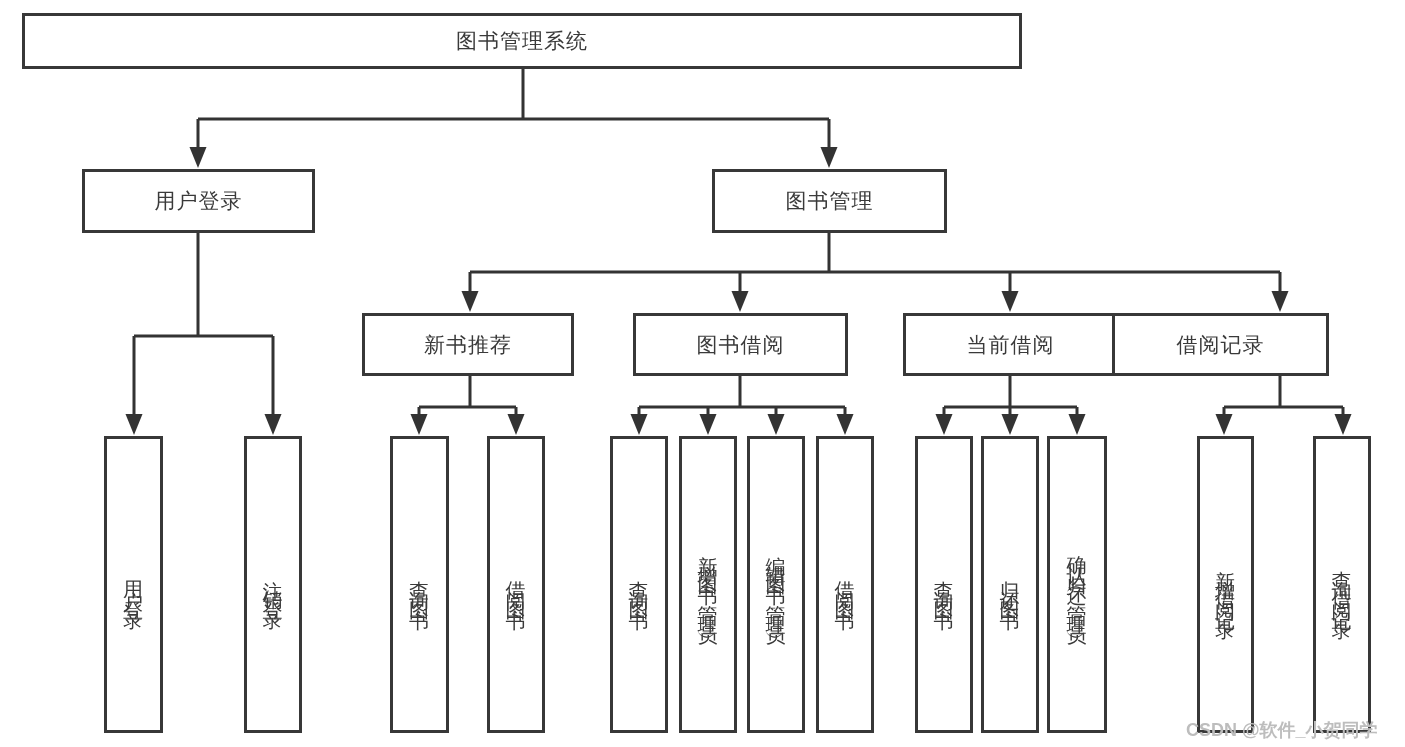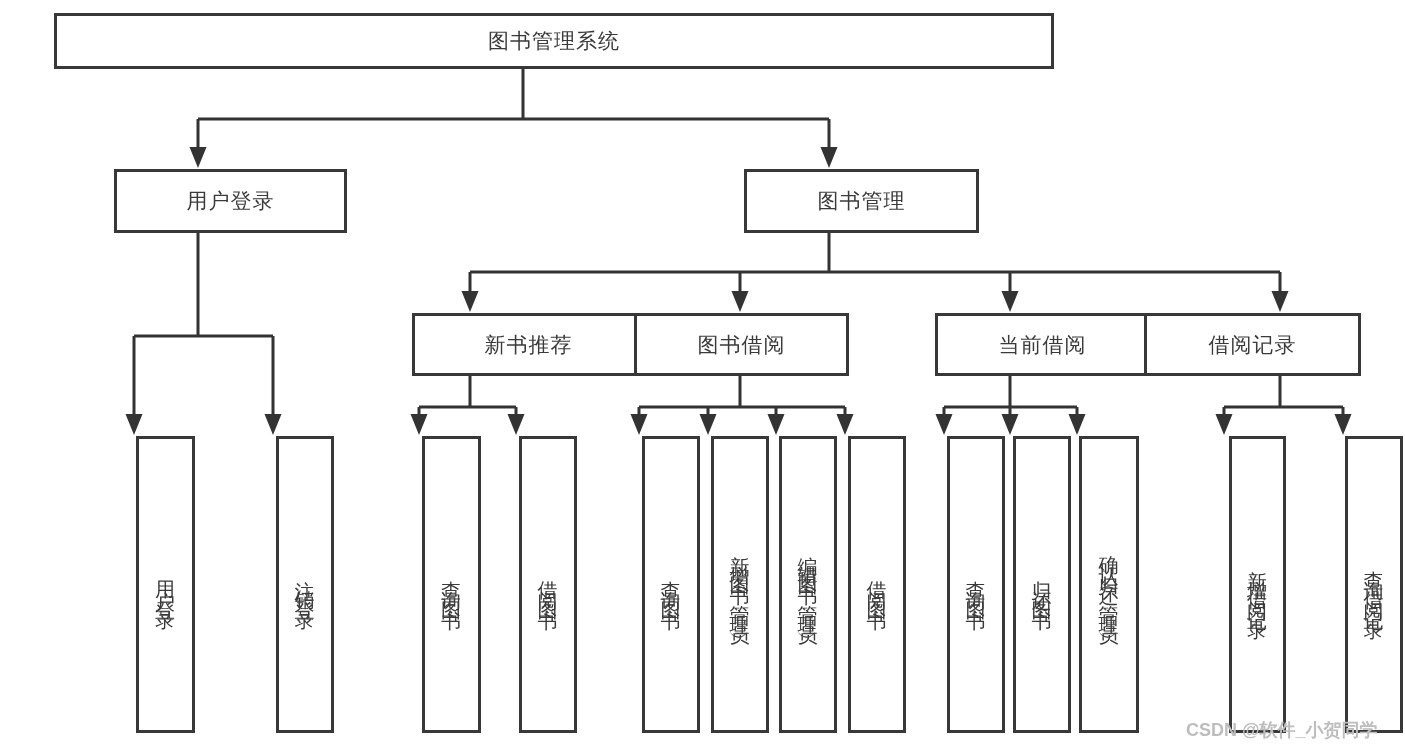--- a/index.html
+++ b/index.html
@@ -13,37 +13,36 @@
   body{font-family:"Liberation Sans", sans-serif;}
   .stage{position:relative;width:1405px;height:747px;background:var(--bg);overflow:hidden;}
   .connector-layer{position:absolute;left:0;top:0;z-index:0;}
   .connector-layer path{stroke:var(--line-color);stroke-width:3;fill:none;}
   .connector-layer polygon{fill:var(--line-color);stroke:none;}
   .node{
     position:absolute;box-sizing:border-box;z-index:1;
     background:var(--bg);border:3px solid var(--border-color);
     display:flex;align-items:center;justify-content:center;
     color:var(--text-color);
-    margin-left:32px;
   }
   .hnode{font-size:21px;letter-spacing:1px;white-space:nowrap;}
   .vnode span{
     writing-mode:vertical-rl;text-orientation:mixed;
     font-size:20px;letter-spacing:10px;line-height:1;
     color:var(--text-color);white-space:nowrap;
   }
   
   .n-root{left:22px;top:13px;width:1000px;height:56px;}
   
   .n-userlogin{left:82px;top:169px;width:233px;height:64px;}
   .n-bookmgmt{left:712px;top:169px;width:235px;height:64px;align-items:center;}
   
   .n-l3{top:313px;height:63px;}
-  .n-newbook{left:380px;width:233px;}
-  .n-borrowmod{left:602px;width:215px;}
+  .n-newbook{left:362px;width:212px;}
+  .n-borrowmod{left:633px;width:215px;}
   .n-currentmod{left:903px;width:215px;}
   .n-recordmod{left:1112px;width:217px;}
   
   .n-l4{top:436px;height:297px;}
   .n-g1a{left:104px;width:59px;}
   .n-g1b{left:244px;width:58px;}
   .n-g2a{left:390px;width:59px;}
   .n-g2b{left:487px;width:58px;}
   .n-g3a{left:610px;width:58px;}
   .n-g3b{left:679px;width:58px;}

